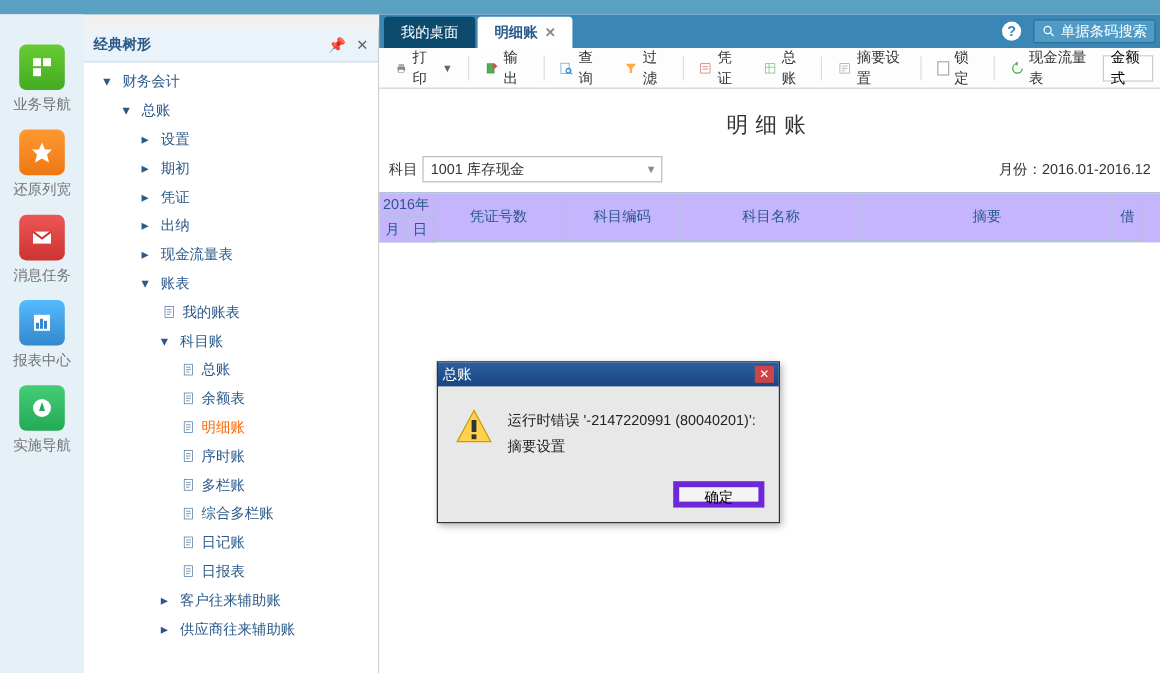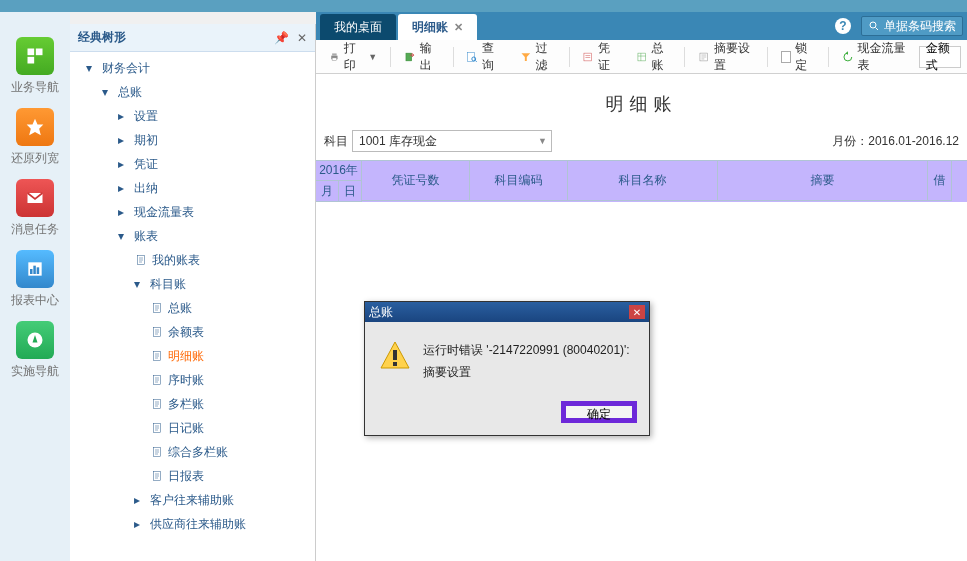--- a/index.html
+++ b/index.html
@@ -253,32 +253,32 @@
       </div>
       <div class="tree-node indent-5">
         <span class="tree-doc">
           <svg viewBox="0 0 24 24" width="12" height="12">
             <rect x="5" y="3" width="14" height="18" fill="#fff" stroke="#2b5a8a"></rect>
             <line x1="8" y1="8" x2="16" y2="8" stroke="#2b5a8a"></line>
             <line x1="8" y1="12" x2="16" y2="12" stroke="#2b5a8a"></line>
             <line x1="8" y1="16" x2="14" y2="16" stroke="#2b5a8a"></line>
           </svg>
         </span>
+        <span>综合多栏账</span>
+      </div>
+      <div class="tree-node indent-5">
+        <span class="tree-doc">
+          <svg viewBox="0 0 24 24" width="12" height="12">
+            <rect x="5" y="3" width="14" height="18" fill="#fff" stroke="#2b5a8a"></rect>
+            <line x1="8" y1="8" x2="16" y2="8" stroke="#2b5a8a"></line>
+            <line x1="8" y1="12" x2="16" y2="12" stroke="#2b5a8a"></line>
+            <line x1="8" y1="16" x2="14" y2="16" stroke="#2b5a8a"></line>
+          </svg>
+        </span>
         <span>日记账</span>
-      </div>
-      <div class="tree-node indent-5">
-        <span class="tree-doc">
-          <svg viewBox="0 0 24 24" width="12" height="12">
-            <rect x="5" y="3" width="14" height="18" fill="#fff" stroke="#2b5a8a"></rect>
-            <line x1="8" y1="8" x2="16" y2="8" stroke="#2b5a8a"></line>
-            <line x1="8" y1="12" x2="16" y2="12" stroke="#2b5a8a"></line>
-            <line x1="8" y1="16" x2="14" y2="16" stroke="#2b5a8a"></line>
-          </svg>
-        </span>
-        <span>综合多栏账</span>
       </div>
       <div class="tree-node indent-5">
         <span class="tree-doc">
           <svg viewBox="0 0 24 24" width="12" height="12">
             <rect x="5" y="3" width="14" height="18" fill="#fff" stroke="#2b5a8a"></rect>
             <line x1="8" y1="8" x2="16" y2="8" stroke="#2b5a8a"></line>
             <line x1="8" y1="12" x2="16" y2="12" stroke="#2b5a8a"></line>
             <line x1="8" y1="16" x2="14" y2="16" stroke="#2b5a8a"></line>
           </svg>
         </span>

